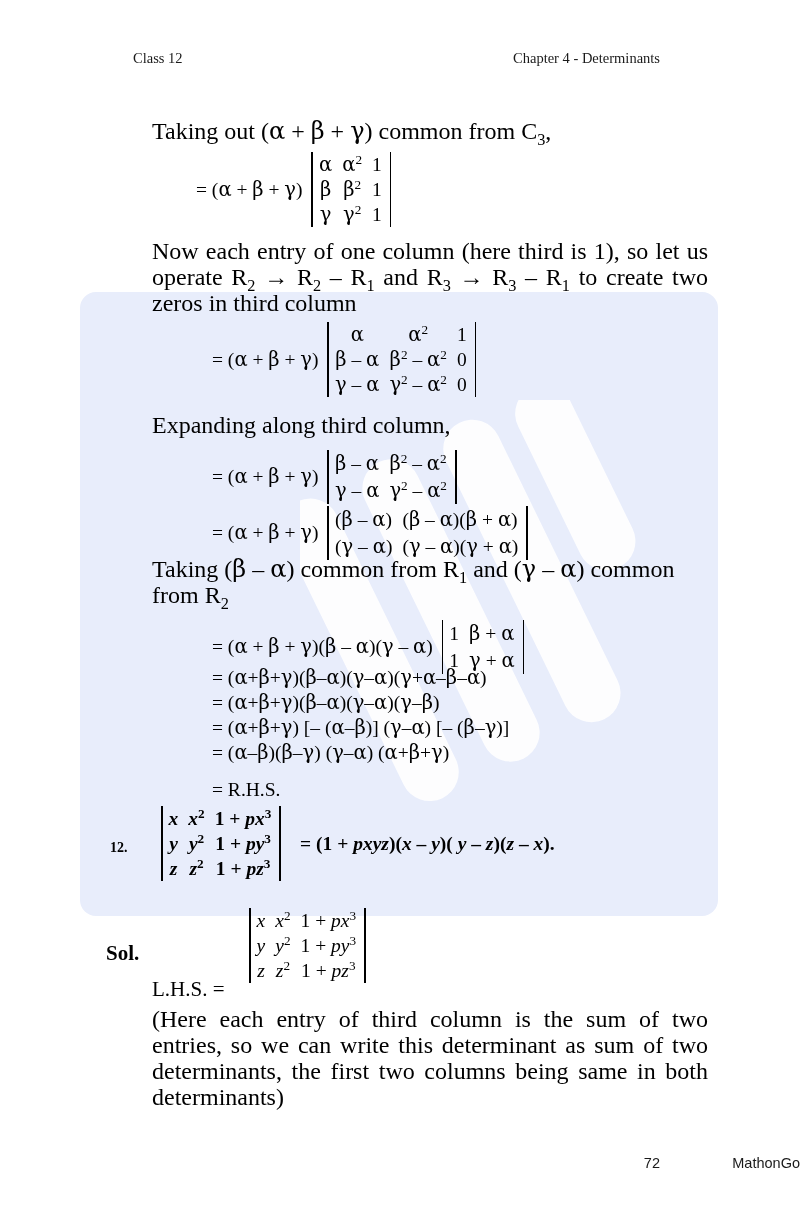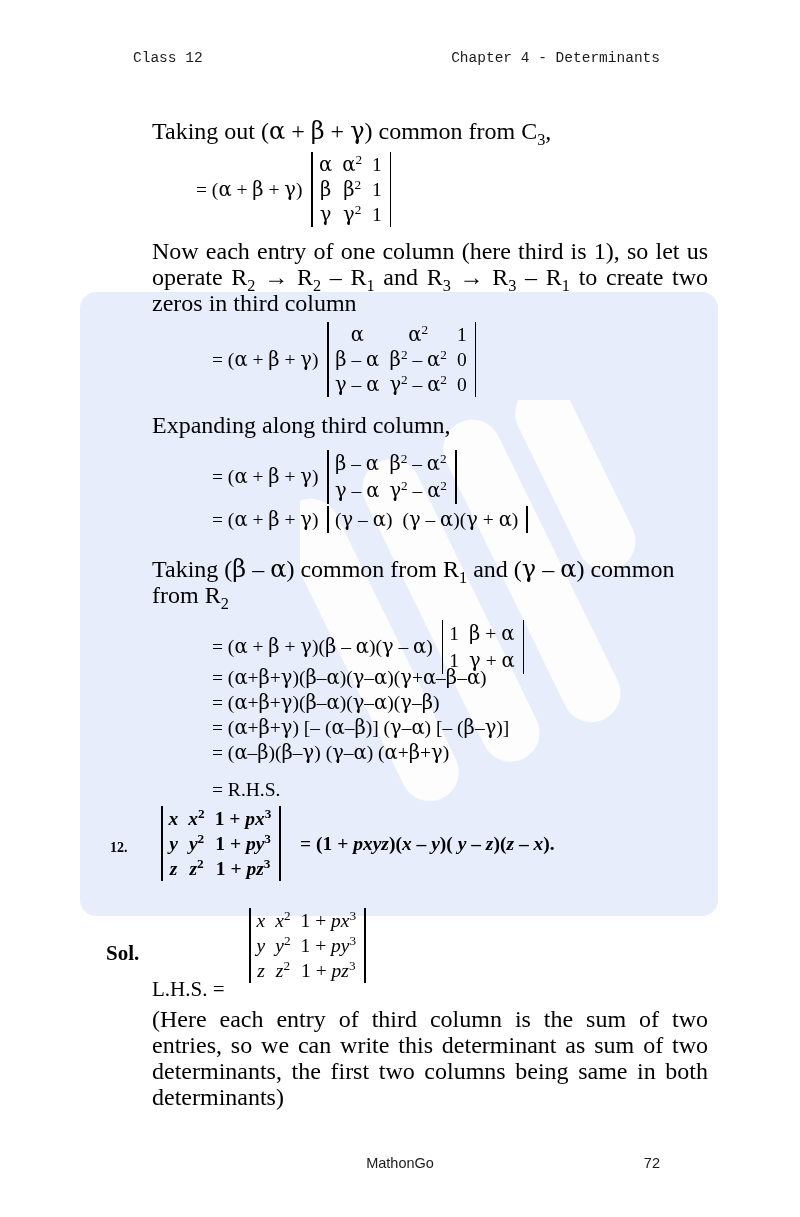--- a/index.html
+++ b/index.html
@@ -47,41 +47,41 @@
   }
   .watermark svg { display: block; width: 100%; height: 100%; }
 
   
   .runhead {
     position: absolute;
     top: 50px;
     left: 0;
     width: 800px;
     height: 24px;
-    font-family: Liberation Mono, monospace;
+    font-family: Liberation Serif, serif;
     font-size: 14.5px;
     color: #1a1a1a;
     z-index: 5;
   }
   .runhead .left  { position: absolute; left: 133px; top: 0; }
   .runhead .right { position: absolute; right: 140px; top: 0; }
 
   .runfoot {
     position: absolute;
     bottom: 38px;
     left: 0;
     width: 800px;
     height: 24px;
     font-family: "Liberation Sans", "DejaVu Sans", sans-serif;
     font-size: 14.5px;
     color: #1a1a1a;
     z-index: 5;
   }
   .runfoot .center {
-    position: absolute; left: 0; width: 800px; text-align: center; top: 0;
+    position: absolute; left: 0; width: 800px; text-align: right; top: 0;
   }
   .runfoot .right { position: absolute; right: 140px; top: 0; }
 
   
   .content {
     position: absolute;
     left: 0;
     top: 0;
     width: 800px;
     z-index: 3;
@@ -262,20 +262,24 @@
         <span class="bar"></span>
       </span>
     </div>
 
     <div class="eq" style="left:212px; top:506px;">
       <span>= (<span class="greek">α</span> + <span class="greek">β</span> + <span class="greek">γ</span>)</span>
       <span class="det d2">
         <span class="bar"></span>
         <table>
           <tbody>
+              <tr>
+            <td>(<span class="greek">β</span> – <span class="greek">α</span>)</td>
+            <td>(<span class="greek">β</span> – <span class="greek">α</span>)(<span class="greek">β</span> + <span class="greek">α</span>)</td>
+          </tr>
           <tr>
             <td>(<span class="greek">γ</span> – <span class="greek">α</span>)</td>
             <td>(<span class="greek">γ</span> – <span class="greek">α</span>)(<span class="greek">γ</span> + <span class="greek">α</span>)</td>
           </tr>
         </tbody>
           </table>
         <span class="bar"></span>
       </span>
     </div>
 

